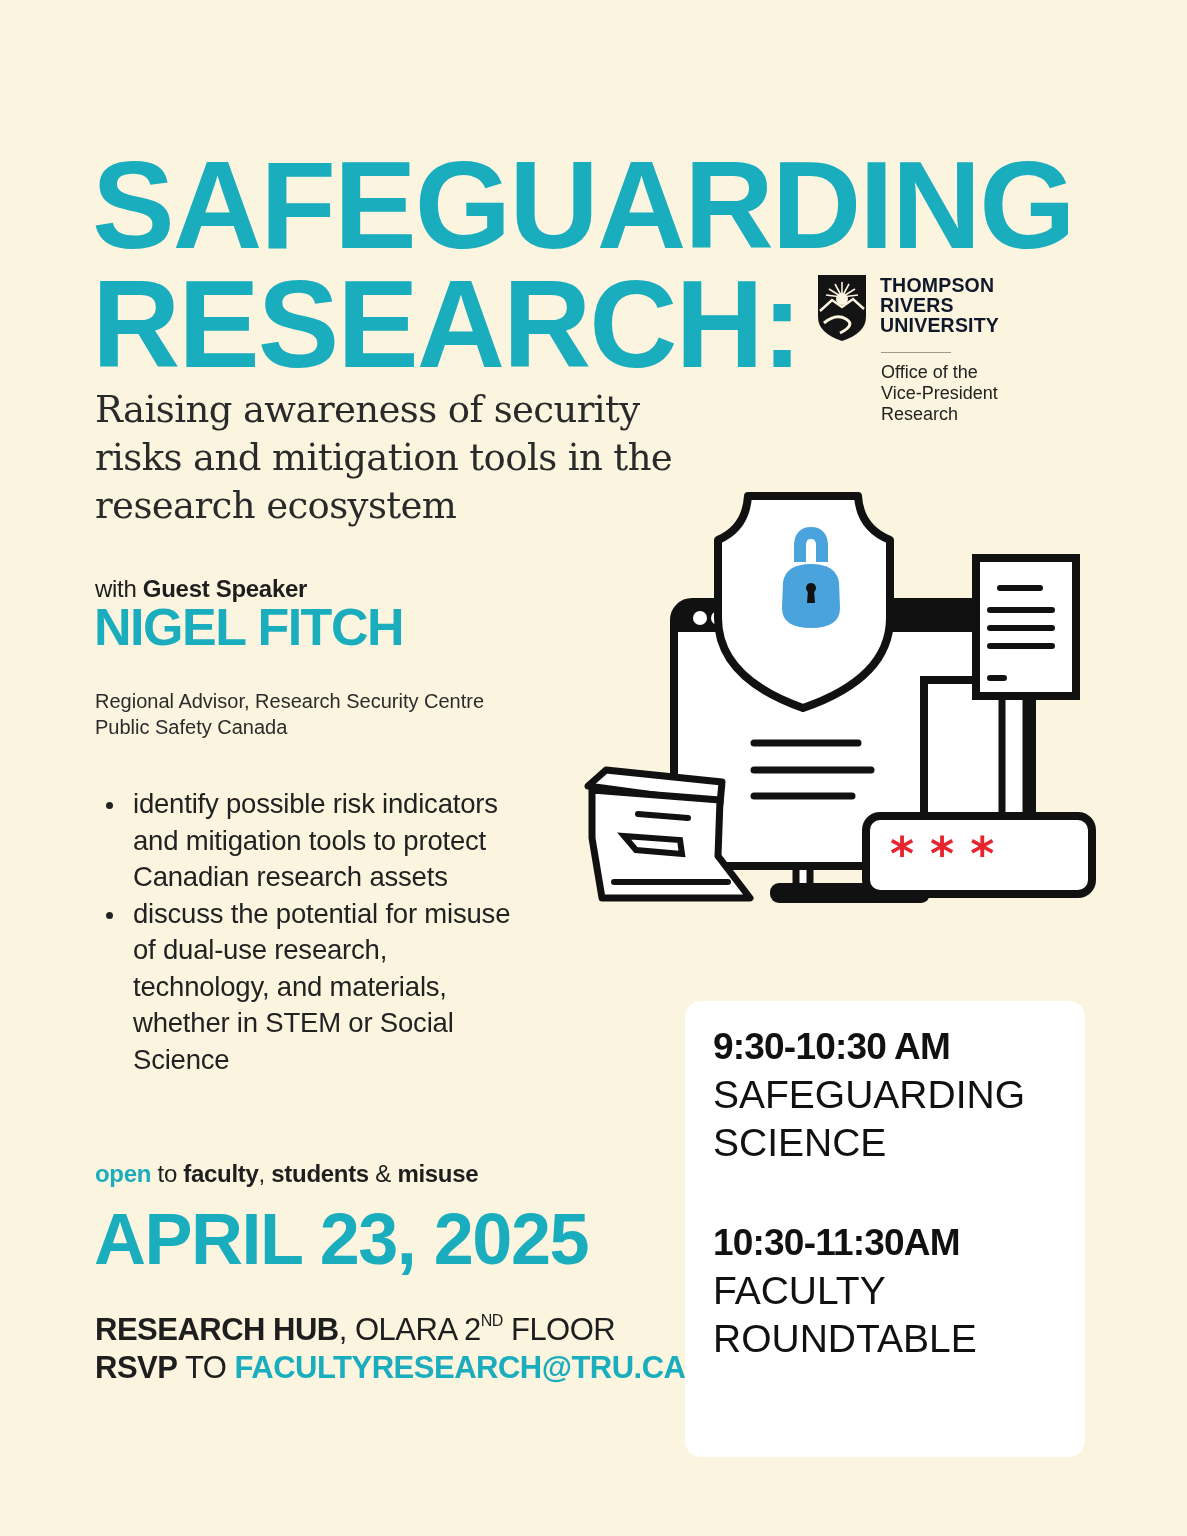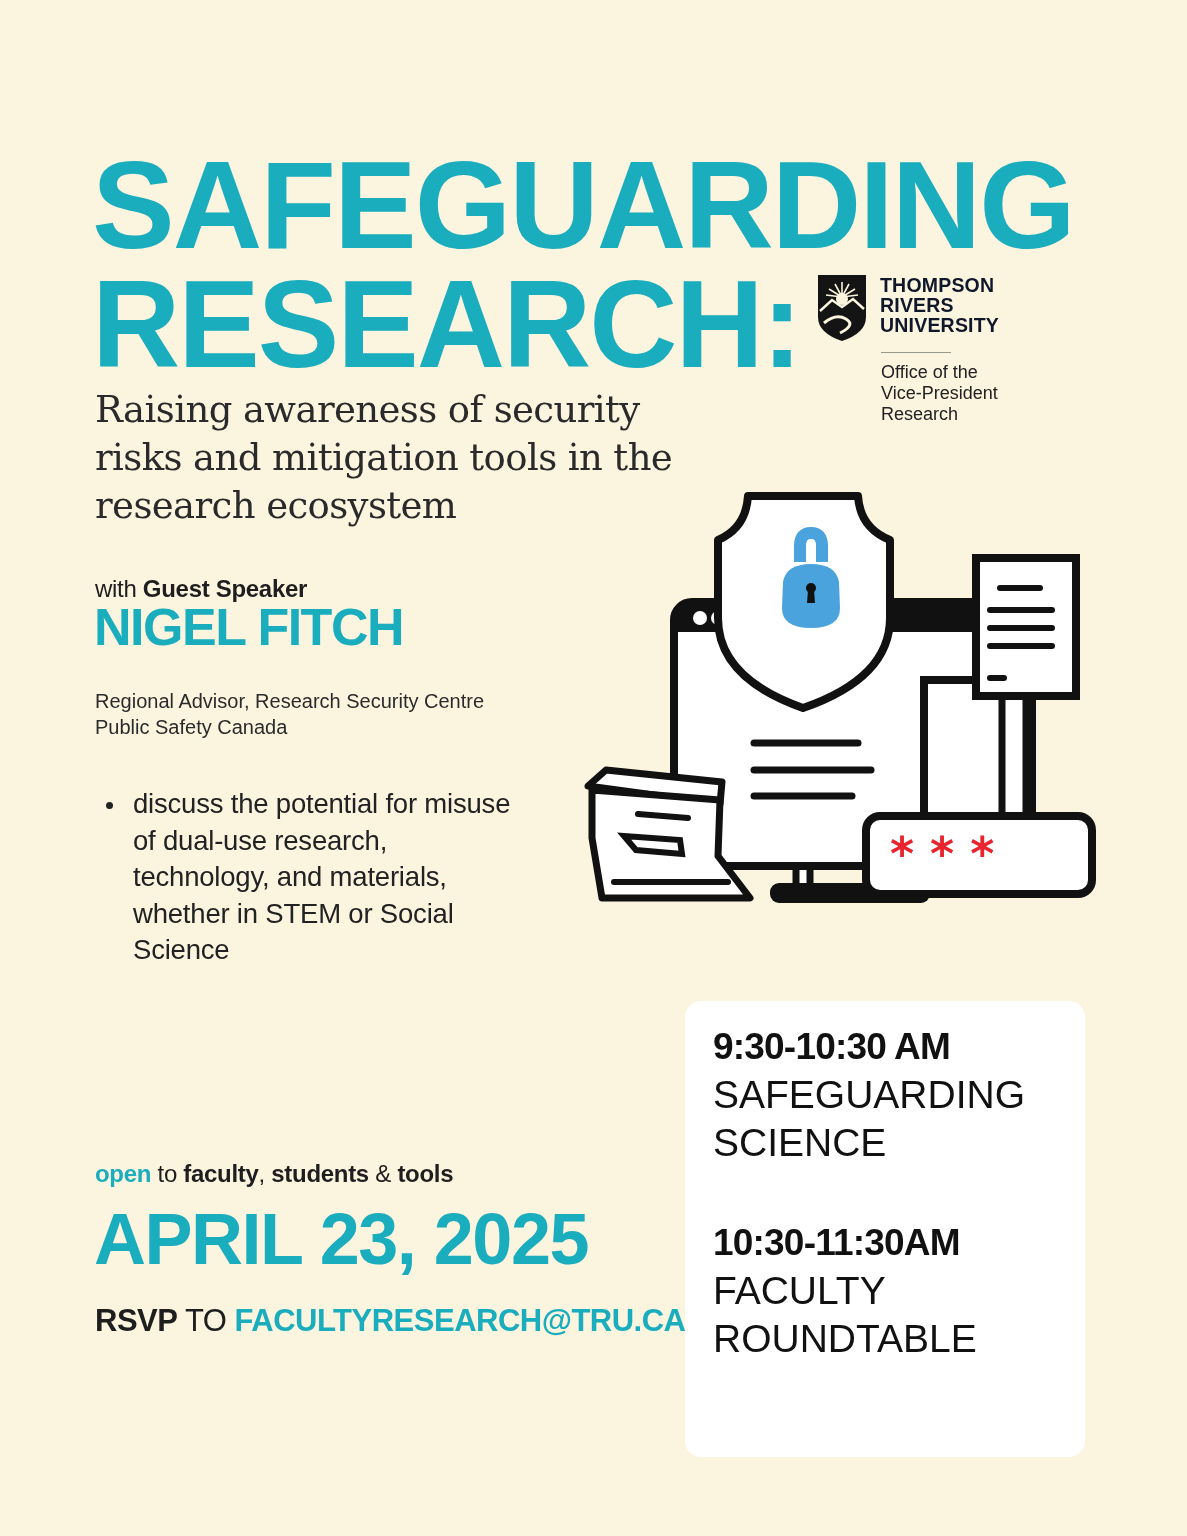--- a/index.html
+++ b/index.html
@@ -196,30 +196,34 @@
     <line x1="36" y1="404" x2="150" y2="404" stroke="#111" stroke-width="6" stroke-linecap="round"></line>
   </g>
 
   <g>
     <rect x="288" y="338" width="226" height="78" rx="14" fill="#fff" stroke="#111" stroke-width="8"></rect>
     <text x="312" y="392" fill="#e8252f" font-family="DejaVu Sans, sans-serif" font-size="46" font-weight="700">* * *</text>
   </g>
 </svg>
 
 <ul class="abs bullets">
+  <li>identify possible risk indicators and mitigation tools to protect Canadian research assets</li>
   <li>discuss the potential for misuse of dual-use research, technology, and materials, whether in STEM or Social Science</li>
 </ul>
 
 <div class="abs audience">
-  <span class="open">open</span><span> to </span><b>faculty</b><span>, </span><b>students</b><span> &amp; </span><b>tools</b>
+  <span class="open">open</span><span> to </span><b>faculty</b><span>, </span><b>students</b><span> &amp; </span><b>misuse</b>
 </div>
 
 <div class="abs date">APRIL 23, 2025</div>
 
 <div class="abs venue">
+  <div>
+    <b>RESEARCH HUB</b><span>, OLARA 2</span><sup>ND</sup><span> FLOOR</span>
+  </div>
   <div>
     <b>RSVP</b><span> TO </span><a class="email" href="#">FACULTYRESEARCH@TRU.CA</a>
   </div>
 </div>
 
 <div class="abs card">
   <div id="slot0" class="slot">
     <div class="time">9:30-10:30 AM</div>
     <div class="label">SAFEGUARDING</div>
     <div class="label">SCIENCE</div>

